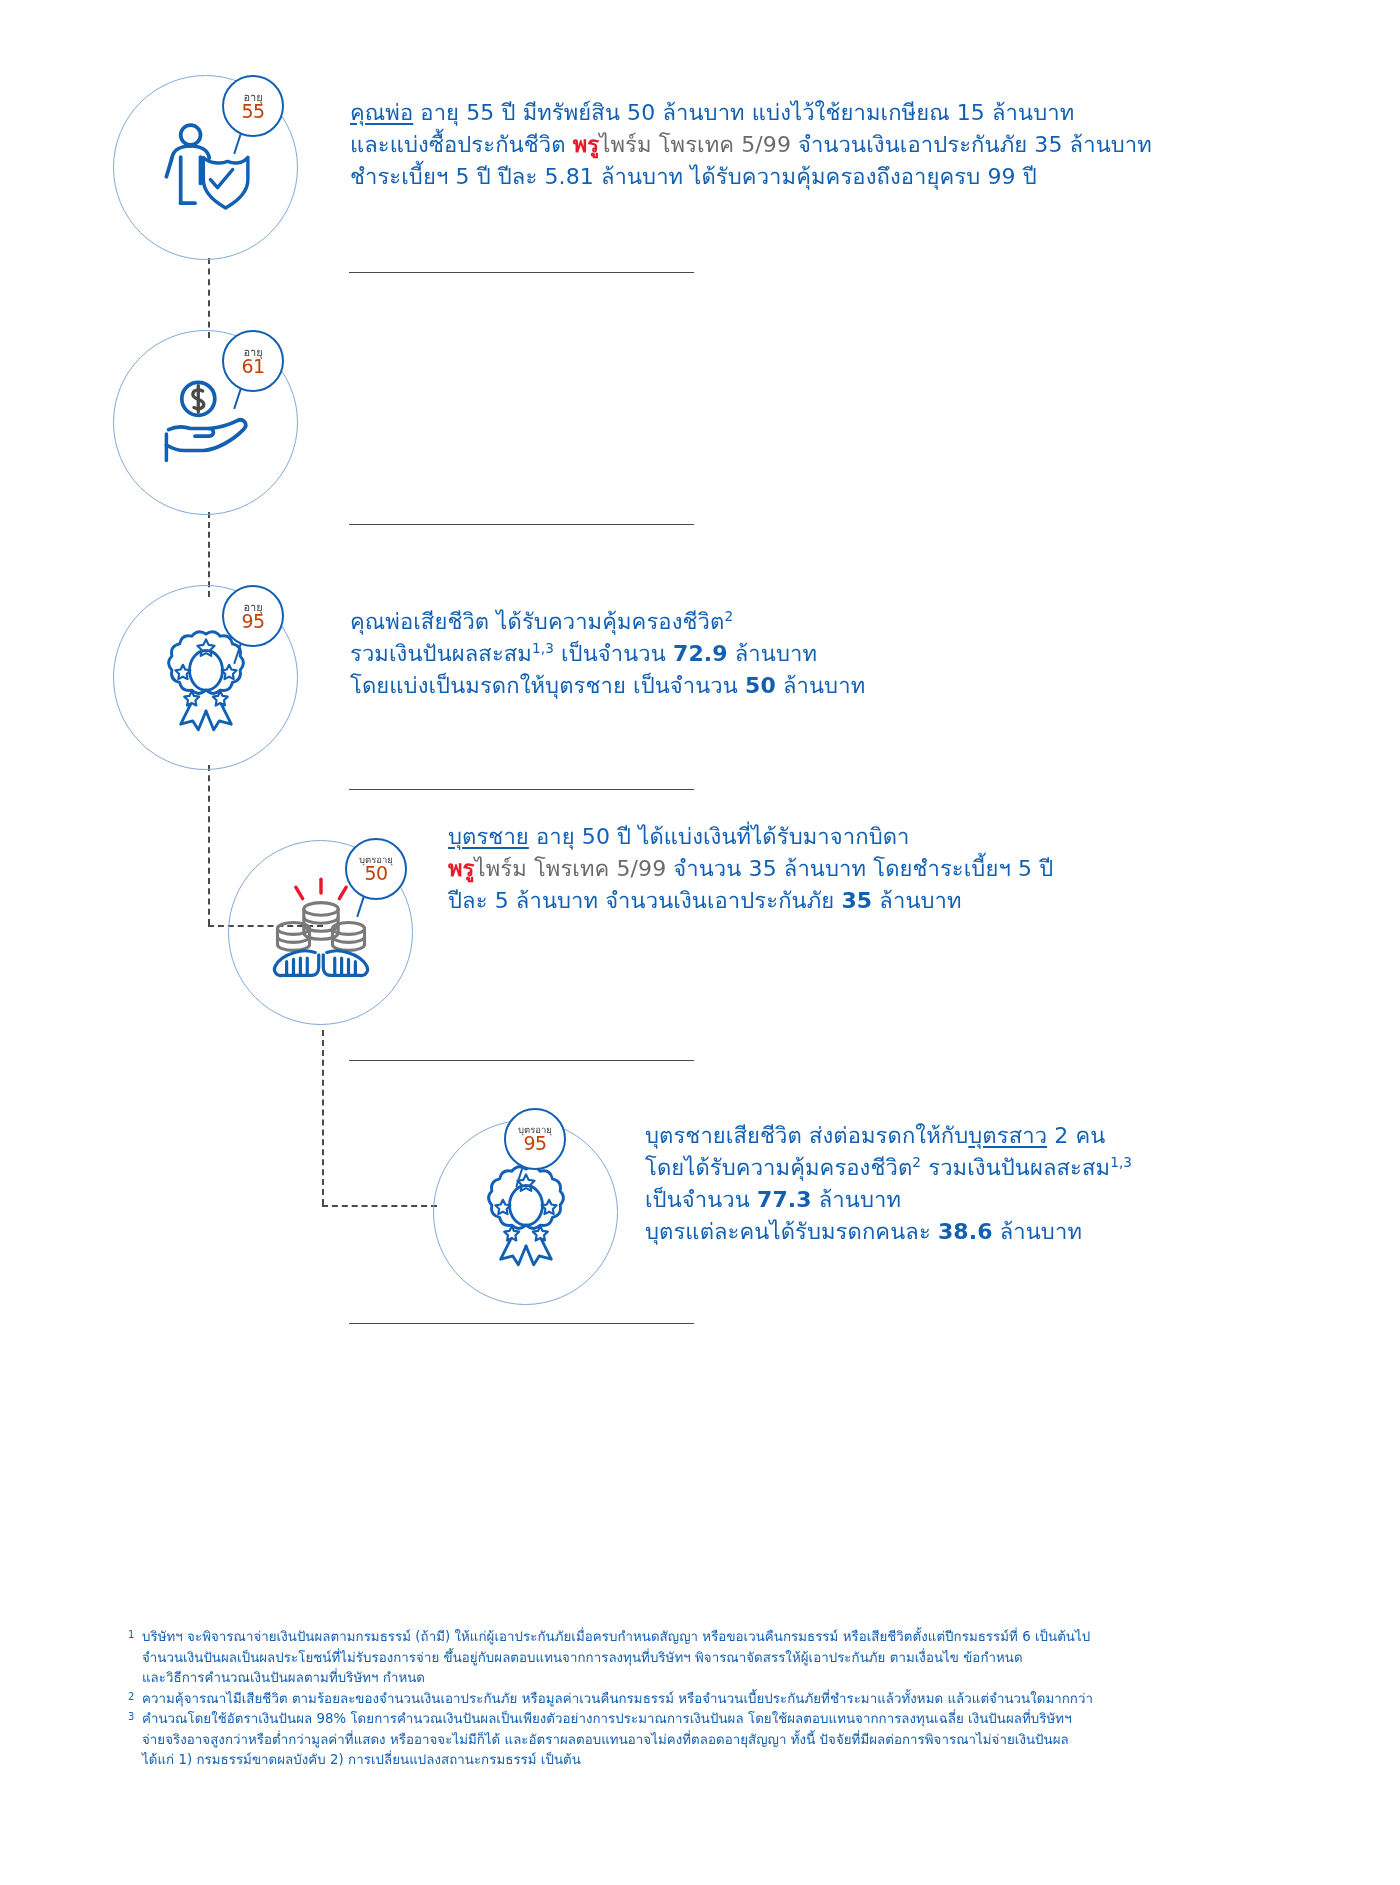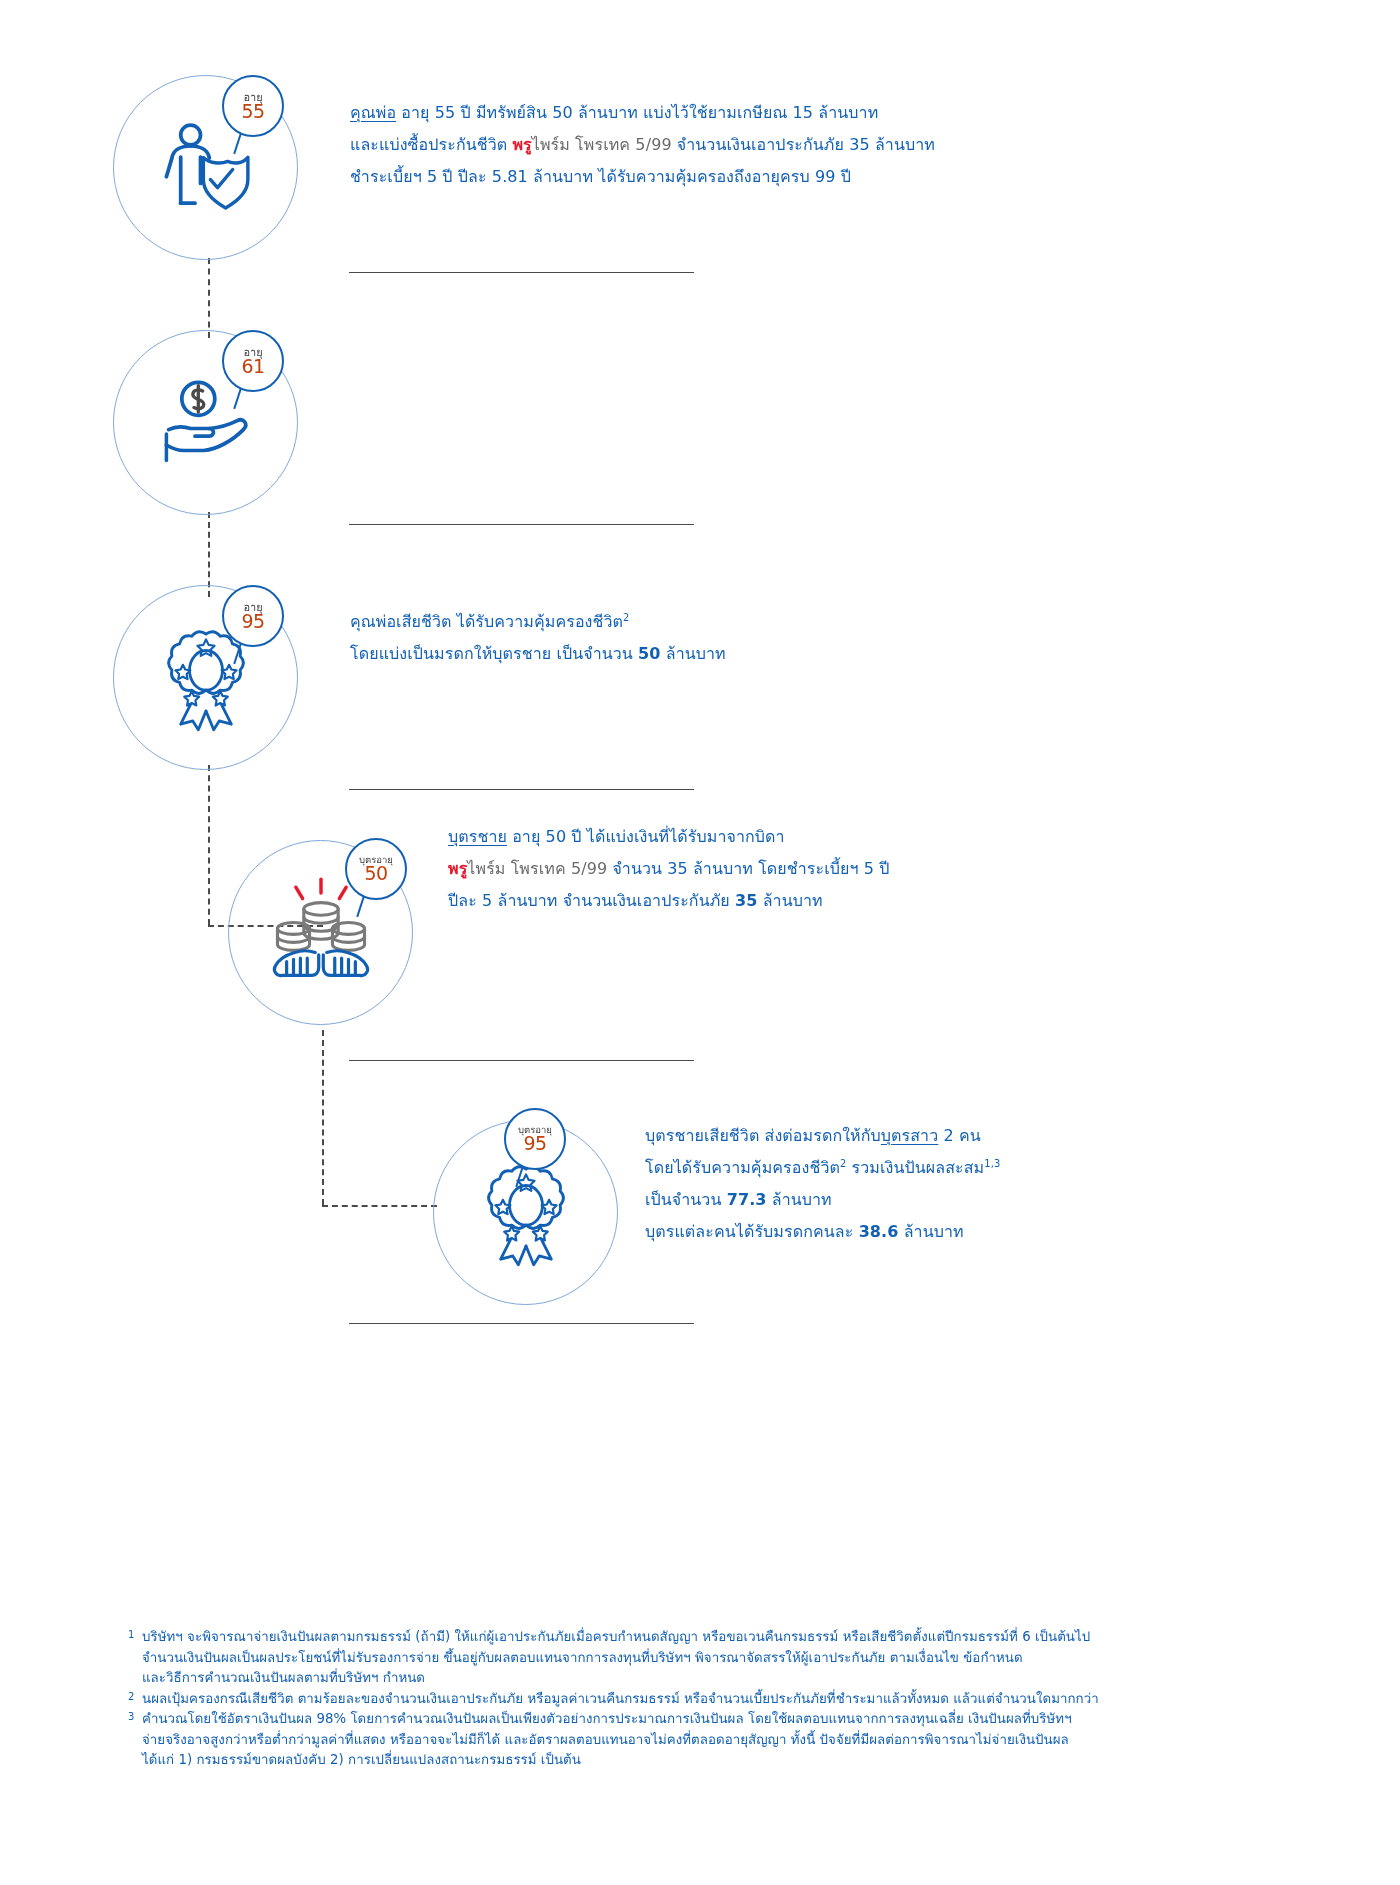--- a/index.html
+++ b/index.html
@@ -80,21 +80,21 @@
     position: absolute;
     height: 0;
     border-top: 1.3px solid #4a4a4a;
     width: 345px;
   }
 
   
   .txt {
     position: absolute;
     color: #1260B4;
-    font-size: 16px;
+    font-size: 22px;
     line-height: 32px;
     letter-spacing: 0.1px;
     white-space: nowrap;
   }
   .txt .u { text-decoration: underline; text-underline-offset: 3px; }
   .txt .b { font-weight: 700; }
   .txt .red { color: #E8192C; font-weight: 700; }
   .txt .gray { color: #6b6b6b; }
   .txt sup { font-size: 0.62em; vertical-align: super; line-height: 0; }
 
@@ -193,20 +193,21 @@
       </svg>
     </div>
   </div>
   <div class="badge" style="left:222px; top:585px;">
     <span class="badge-label">อายุ</span>
     <span class="badge-num">95</span>
     <span class="badge-tail"></span>
   </div>
   <div class="txt" style="left:350px; top:606px;">
       <div><span>คุณพ่อเสียชีวิต ได้รับความคุ้มครองชีวิต</span><sup>2</sup></div>
+      <div><span>รวมเงินปันผลสะสม</span><sup>1,3</sup><span> เป็นจำนวน </span><span class="b">72.9</span><span> ล้านบาท</span></div>
       <div><span>โดยแบ่งเป็นมรดกให้บุตรชาย เป็นจำนวน </span><span class="b">50</span><span> ล้านบาท</span></div>
     </div>
 
   <div class="node" style="left:228px; top:840px;">
     <div class="node-icon" style="width:126px; height:126px;">
       <svg viewBox="0 0 110 110" fill="none" stroke-linecap="round" stroke-linejoin="round">
 
         <g stroke="#E8192C" stroke-width="3">
           <path d="M55 8 L55 20"></path>
           <path d="M33 15 L39 25"></path>
@@ -276,21 +277,21 @@
 
   <div class="footnotes" id="footnotes">
       <div class="fn">
         <span class="marker">1</span>
         <div>บริษัทฯ จะพิจารณาจ่ายเงินปันผลตามกรมธรรม์ (ถ้ามี) ให้แก่ผู้เอาประกันภัยเมื่อครบกำหนดสัญญา หรือขอเวนคืนกรมธรรม์ หรือเสียชีวิตตั้งแต่ปีกรมธรรม์ที่ 6 เป็นต้นไป</div>
         <div>จำนวนเงินปันผลเป็นผลประโยชน์ที่ไม่รับรองการจ่าย ขึ้นอยู่กับผลตอบแทนจากการลงทุนที่บริษัทฯ พิจารณาจัดสรรให้ผู้เอาประกันภัย ตามเงื่อนไข ข้อกำหนด</div>
         <div>และวิธีการคำนวณเงินปันผลตามที่บริษัทฯ กำหนด</div>
       </div>
       <div class="fn">
         <span class="marker">2</span>
-        <div>นผลเปุ้มครองกรณีเสียชีวิต ตามร้อยละของจำนวนเงินเอาประกันภัย หรือมูลค่าเวนคืนกรมธรรม์ หรือจำนวนเบี้ยประกันภัยที่ชำระมาแล้วทั้งหมด แล้วแต่จำนวนใดมากกว่า</div>
+        <div>ความคุ้จารณาไมีเสียชีวิต ตามร้อยละของจำนวนเงินเอาประกันภัย หรือมูลค่าเวนคืนกรมธรรม์ หรือจำนวนเบี้ยประกันภัยที่ชำระมาแล้วทั้งหมด แล้วแต่จำนวนใดมากกว่า</div>
       </div>
       <div class="fn">
         <span class="marker">3</span>
         <div>คำนวณโดยใช้อัตราเงินปันผล 98% โดยการคำนวณเงินปันผลเป็นเพียงตัวอย่างการประมาณการเงินปันผล โดยใช้ผลตอบแทนจากการลงทุนเฉลี่ย เงินปันผลที่บริษัทฯ</div>
         <div>จ่ายจริงอาจสูงกว่าหรือต่ำกว่ามูลค่าที่แสดง หรืออาจจะไม่มีก็ได้ และอัตราผลตอบแทนอาจไม่คงที่ตลอดอายุสัญญา ทั้งนี้ ปัจจัยที่มีผลต่อการพิจารณาไม่จ่ายเงินปันผล</div>
         <div>ได้แก่ 1) กรมธรรม์ขาดผลบังคับ 2) การเปลี่ยนแปลงสถานะกรมธรรม์ เป็นต้น</div>
       </div>
     </div>
 
 </div>

